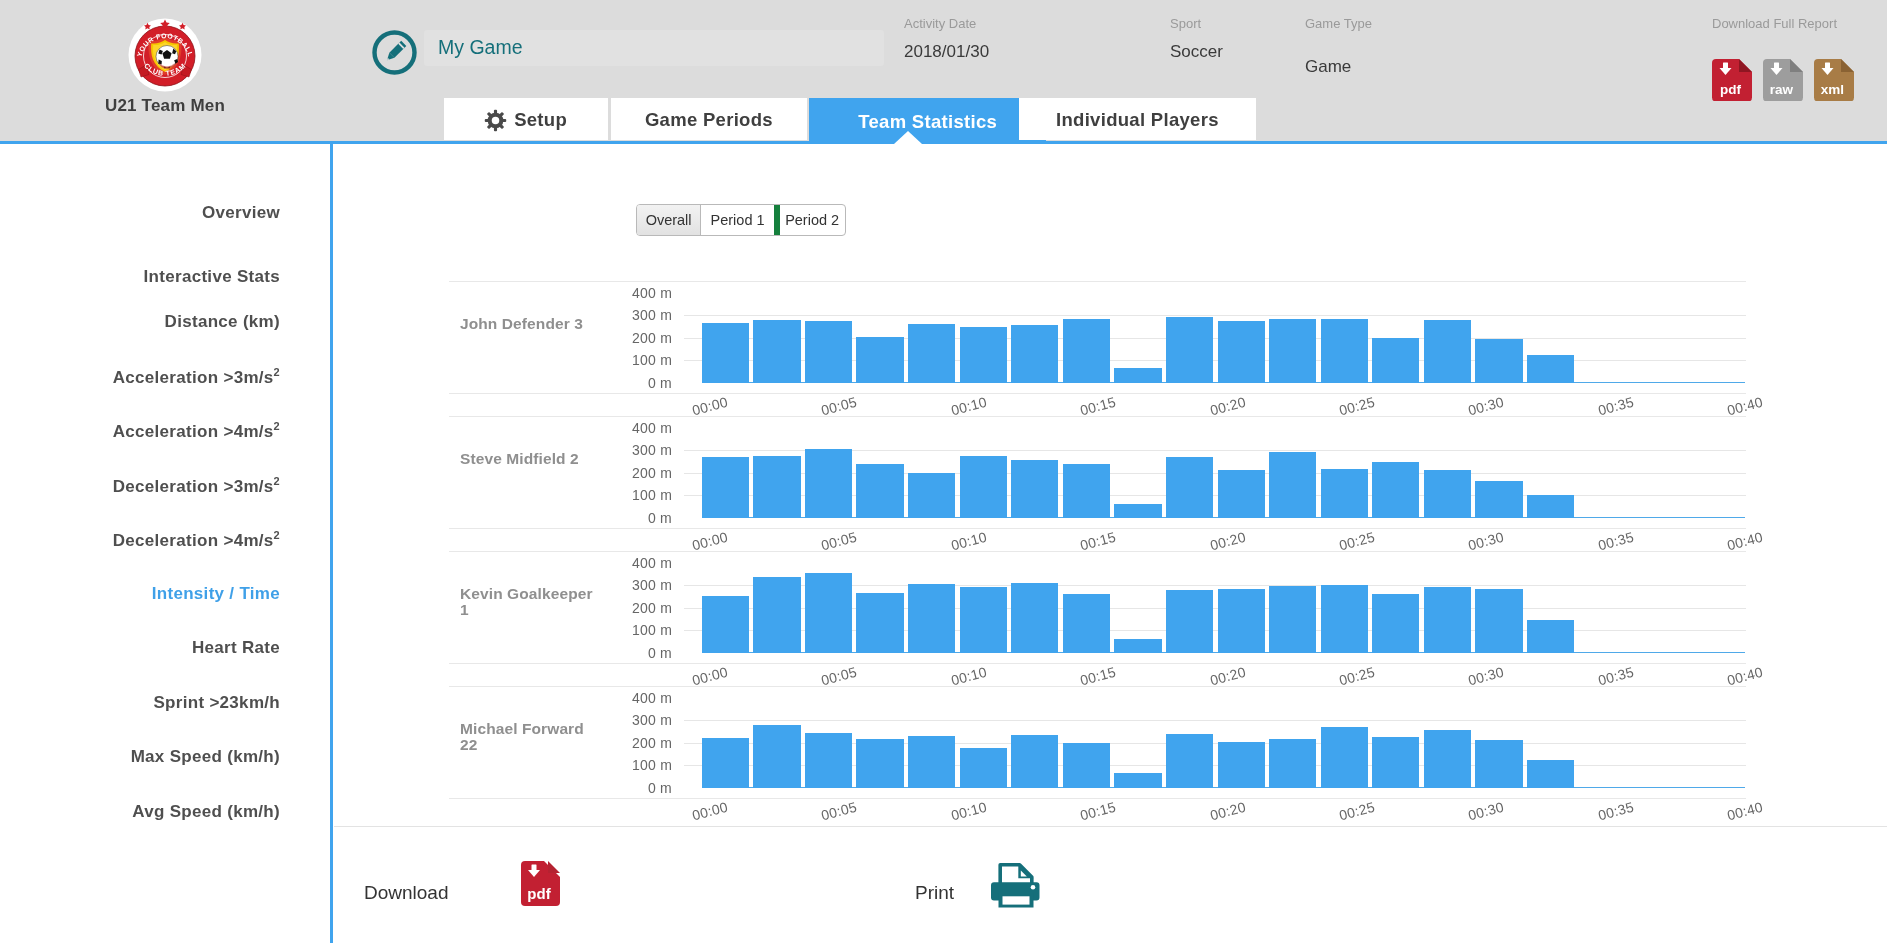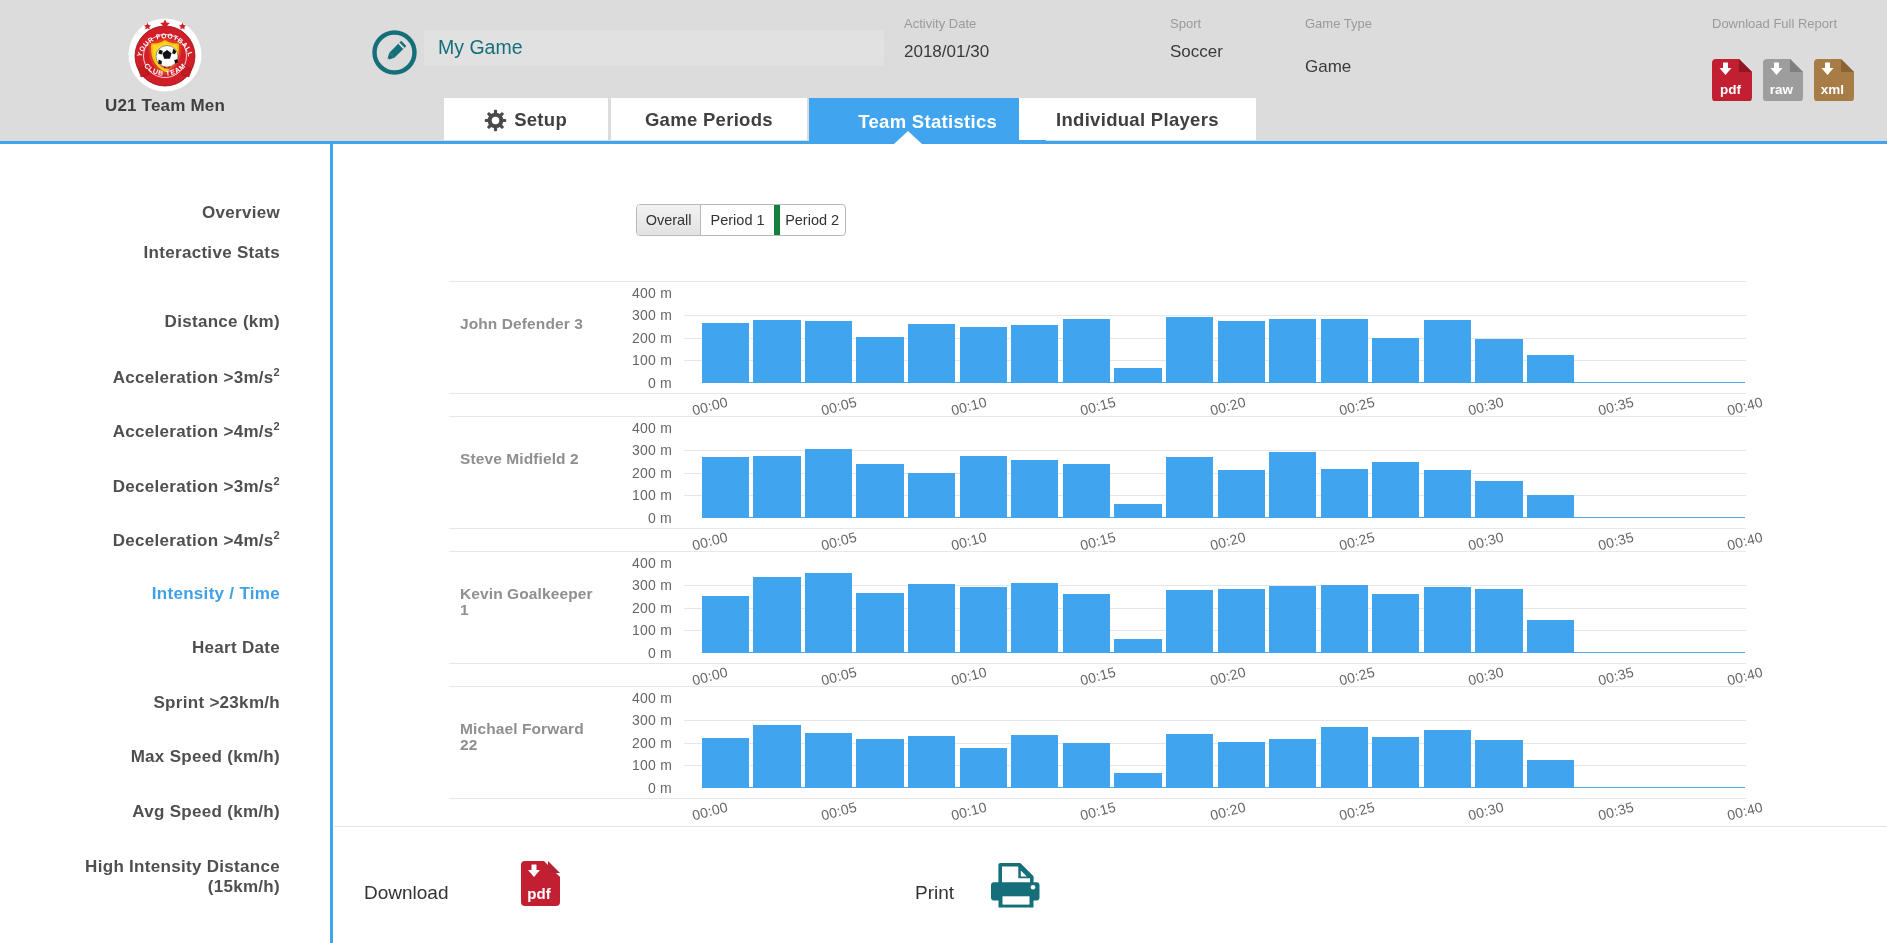--- a/index.html
+++ b/index.html
@@ -107,32 +107,31 @@
       </g>
       <circle cx="12" cy="12" r="3.9" fill="#fff"></circle>
     </svg>Setup</div>
 <div class="tab" style="left:610.9px;width:196px;">Game Periods</div>
 <div class="tab" style="left:809.2px;width:237px;height:46.2px;background:#40a4ee;color:#fff;">Team Statistics</div>
 <div class="tab" style="left:1018.9px;width:237px;">Individual Players</div>
 <div class="abs" style="left:894.3px;top:130.6px;width:0;height:0;border-left:14px solid transparent;border-right:14px solid transparent;border-bottom:13.5px solid #fff;"></div>
 <div class="abs" style="left:330px;top:144.1px;width:3.2px;height:799px;background:#40a4ee;"></div>
 <div class="abs" style="left:0;top:0;width:280px;height:675px;">
 <div class="nav-item" style="top:213px;">Overview</div>
-<div class="nav-item" style="top:253px;text-align:center;">Interactive Stats</div>
+<div class="nav-item" style="top:277px;text-align:center;">Interactive Stats</div>
 <div class="nav-item" style="top:322px;">Distance (km)</div>
 <div class="nav-item" style="top:376.5px;">Acceleration &gt;3m/s<sup>2</sup></div>
 <div class="nav-item" style="top:431px;margin-left:38px;">Acceleration &gt;4m/s<sup>2</sup></div>
 <div class="nav-item" style="top:485.5px;">Deceleration &gt;3m/s<sup>2</sup></div>
 <div class="nav-item" style="top:539.5px;">Deceleration &gt;4m/s<sup>2</sup></div>
 <div class="nav-item" style="top:593.5px;color:#3fa0e8;">Intensity / Time</div>
-<div class="nav-item" style="top:648px;">Heart Date</div>
+<div class="nav-item" style="top:648px;">Heart Rate</div>
 <div class="nav-item" style="top:702.5px;">Sprint &gt;23km/h</div>
 <div class="nav-item" style="top:757px;">Max Speed (km/h)</div>
 <div class="nav-item" style="top:811.5px;">Avg Speed (km/h)</div>
-<div class="nav-item" style="top:876.5px;text-align:right;">High Intensity Distance<br>(15km/h)</div>
 </div>
 <div class="abs" style="left:635.8px;top:203.5px;width:209.8px;height:32.6px;border:1px solid #b9b9b9;border-radius:4px;box-sizing:border-box;display:flex;font-size:14.5px;color:#333;">
 <div style="width:63.6px;display:flex;align-items:center;justify-content:center;background:linear-gradient(#f2f2f2,#e2e2e2);border-right:1px solid #b9b9b9;border-radius:3px 0 0 3px;text-align:right;">Overall</div>
 <div style="width:72.3px;display:flex;align-items:center;justify-content:center;border-right:6px solid #15803d;">Period 1</div>
 <div style="flex:1;display:flex;align-items:center;justify-content:center;">Period 2</div>
 </div>
 <div class="abs" style="left:449px;top:281px;width:1296.5px;height:1px;background:#e8e8e8;"></div>
 <div class="abs" style="left:449px;top:393px;width:1296.5px;height:1px;background:#e8e8e8;"></div>
 <div class="abs" style="left:684px;top:315.2px;width:1061.5px;height:1px;background:#e6e6e6;"></div>
 <div class="abs" style="left:684px;top:337.7px;width:1061.5px;height:1px;background:#e6e6e6;"></div>

